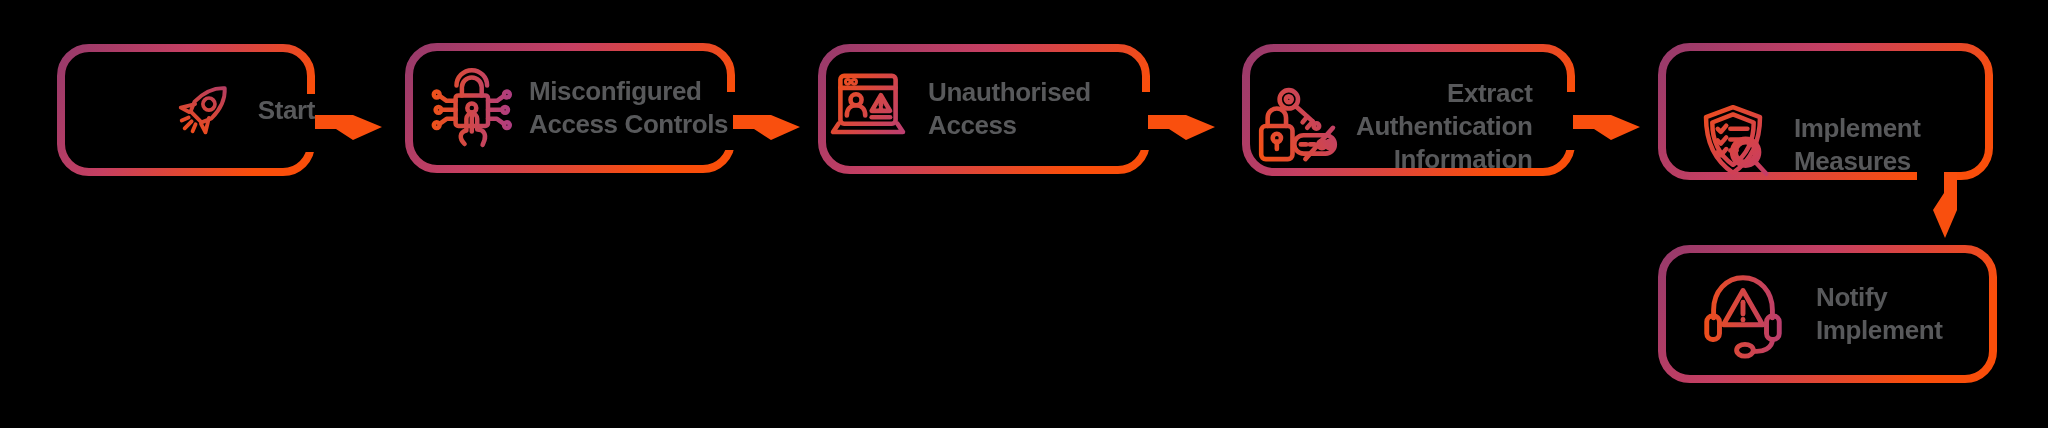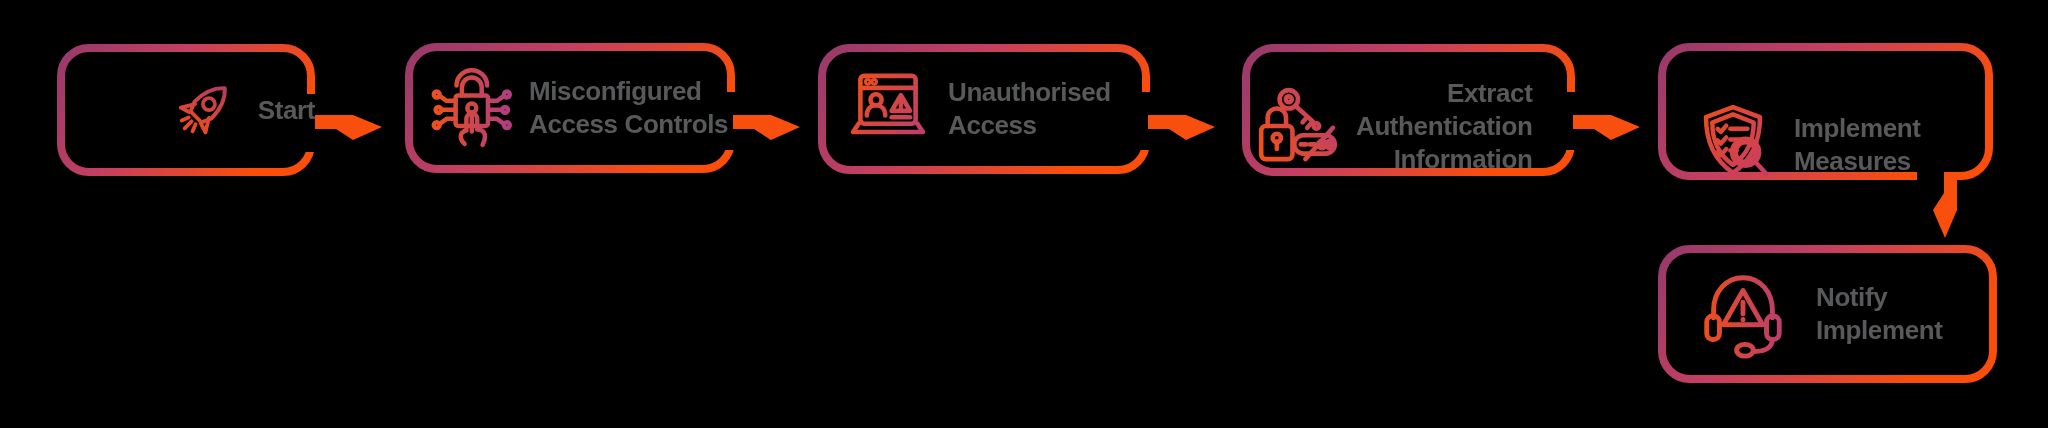--- a/index.html
+++ b/index.html
@@ -113,21 +113,21 @@
         <path d="M70,62 H80 L87,67"></path>
           <circle cx="91" cy="69" r="3.2"></circle>
       </g>
     </svg>
     <div class="label">
       <span>Misconfigured</span>
       <span>Access Controls</span>
     </div>
   </div>
 
-  <div class="box" style="left:818px;top:44px;width:332px;height:130px;padding-left:24px;gap:14px;">
+  <div class="box" style="left:798px;top:44px;width:332px;height:130px;padding-left:24px;gap:14px;">
     <svg class="icon" width="92" height="96" viewBox="0 0 100 100">
       <defs>
           <linearGradient id="g3" gradientUnits="userSpaceOnUse" x1="0" y1="20" x2="100" y2="85">
         <stop offset="0" stop-color="#F4500F"></stop>
             <stop offset="1" stop-color="#B43C7E"></stop>
       </linearGradient>
         </defs>
       <g fill="none" stroke="url(#g3)" stroke-width="5" stroke-linecap="round" stroke-linejoin="round">
         <rect x="20" y="14" width="60" height="52" rx="4"></rect>
         <path d="M20,27 H80"></path>

